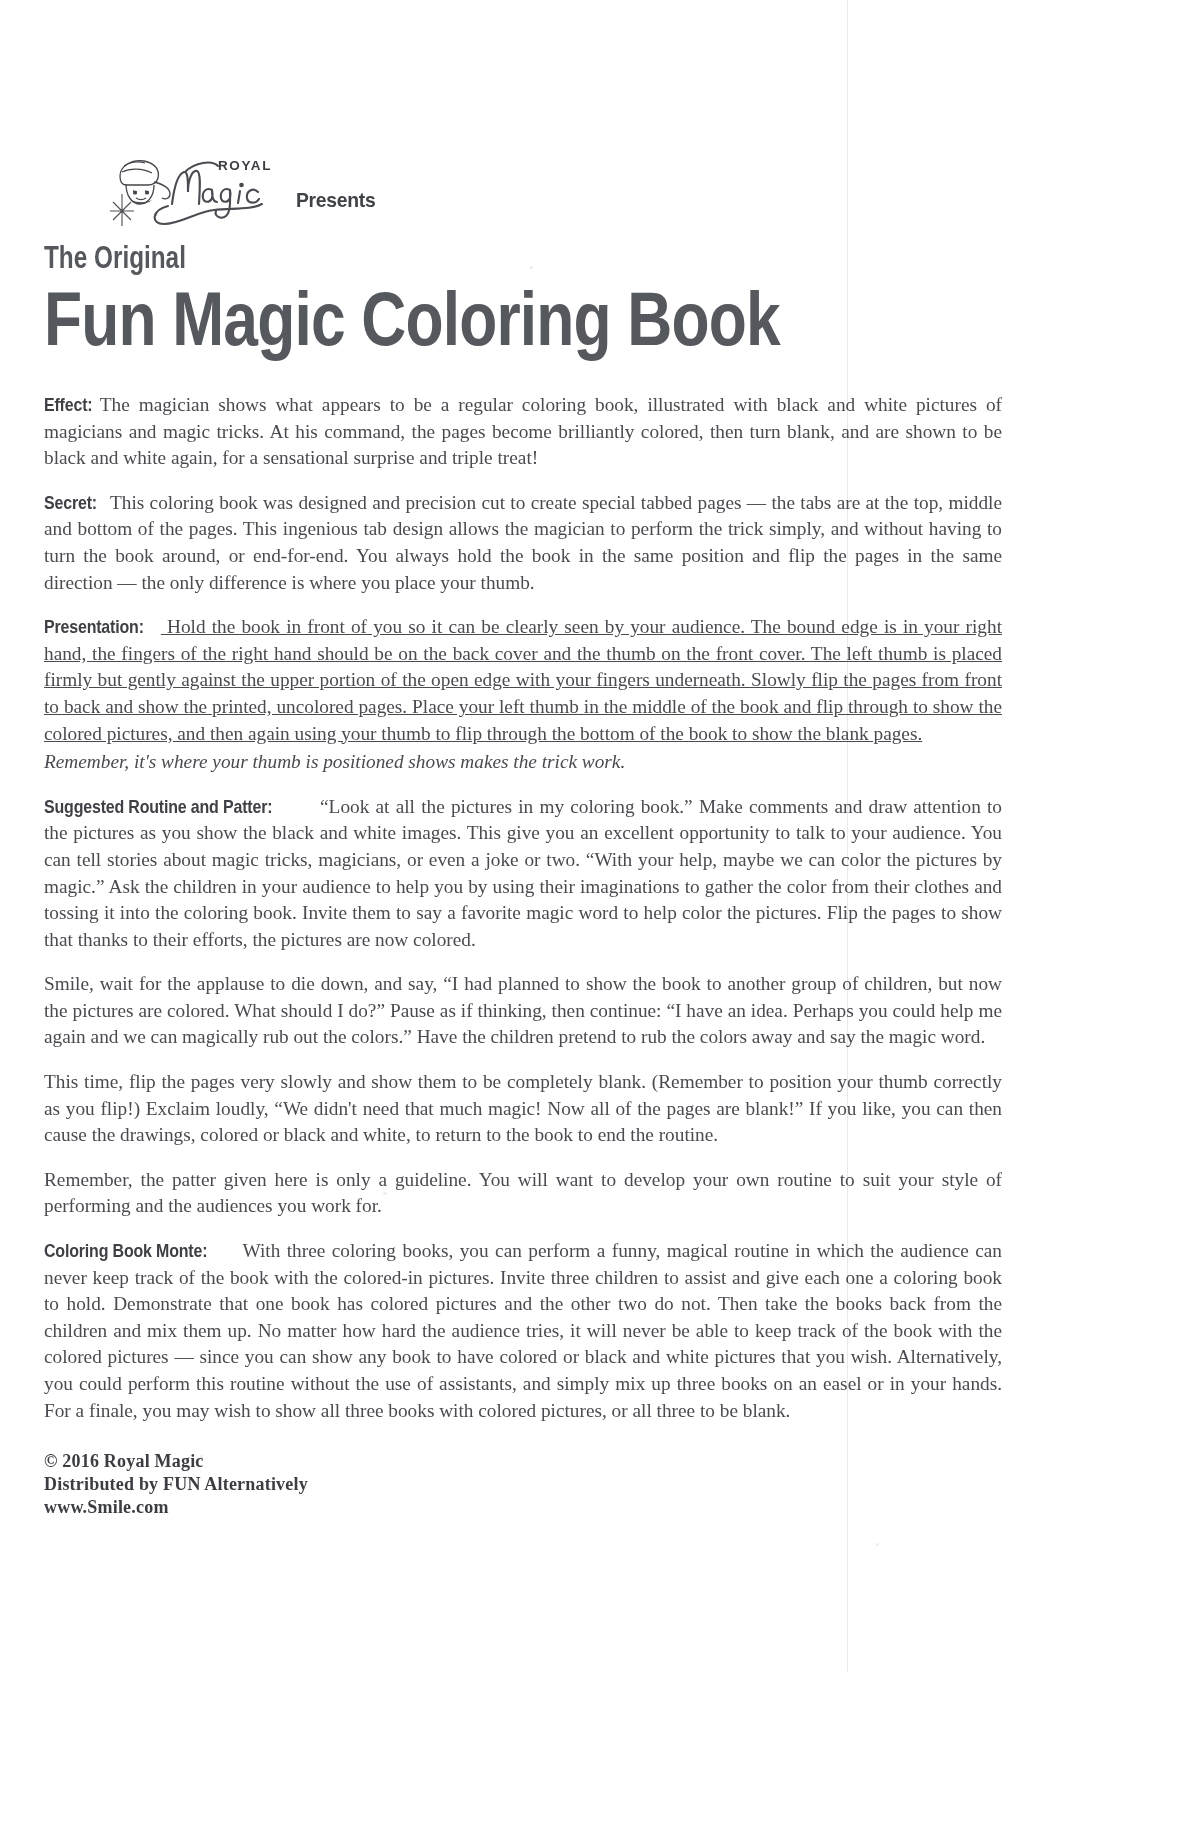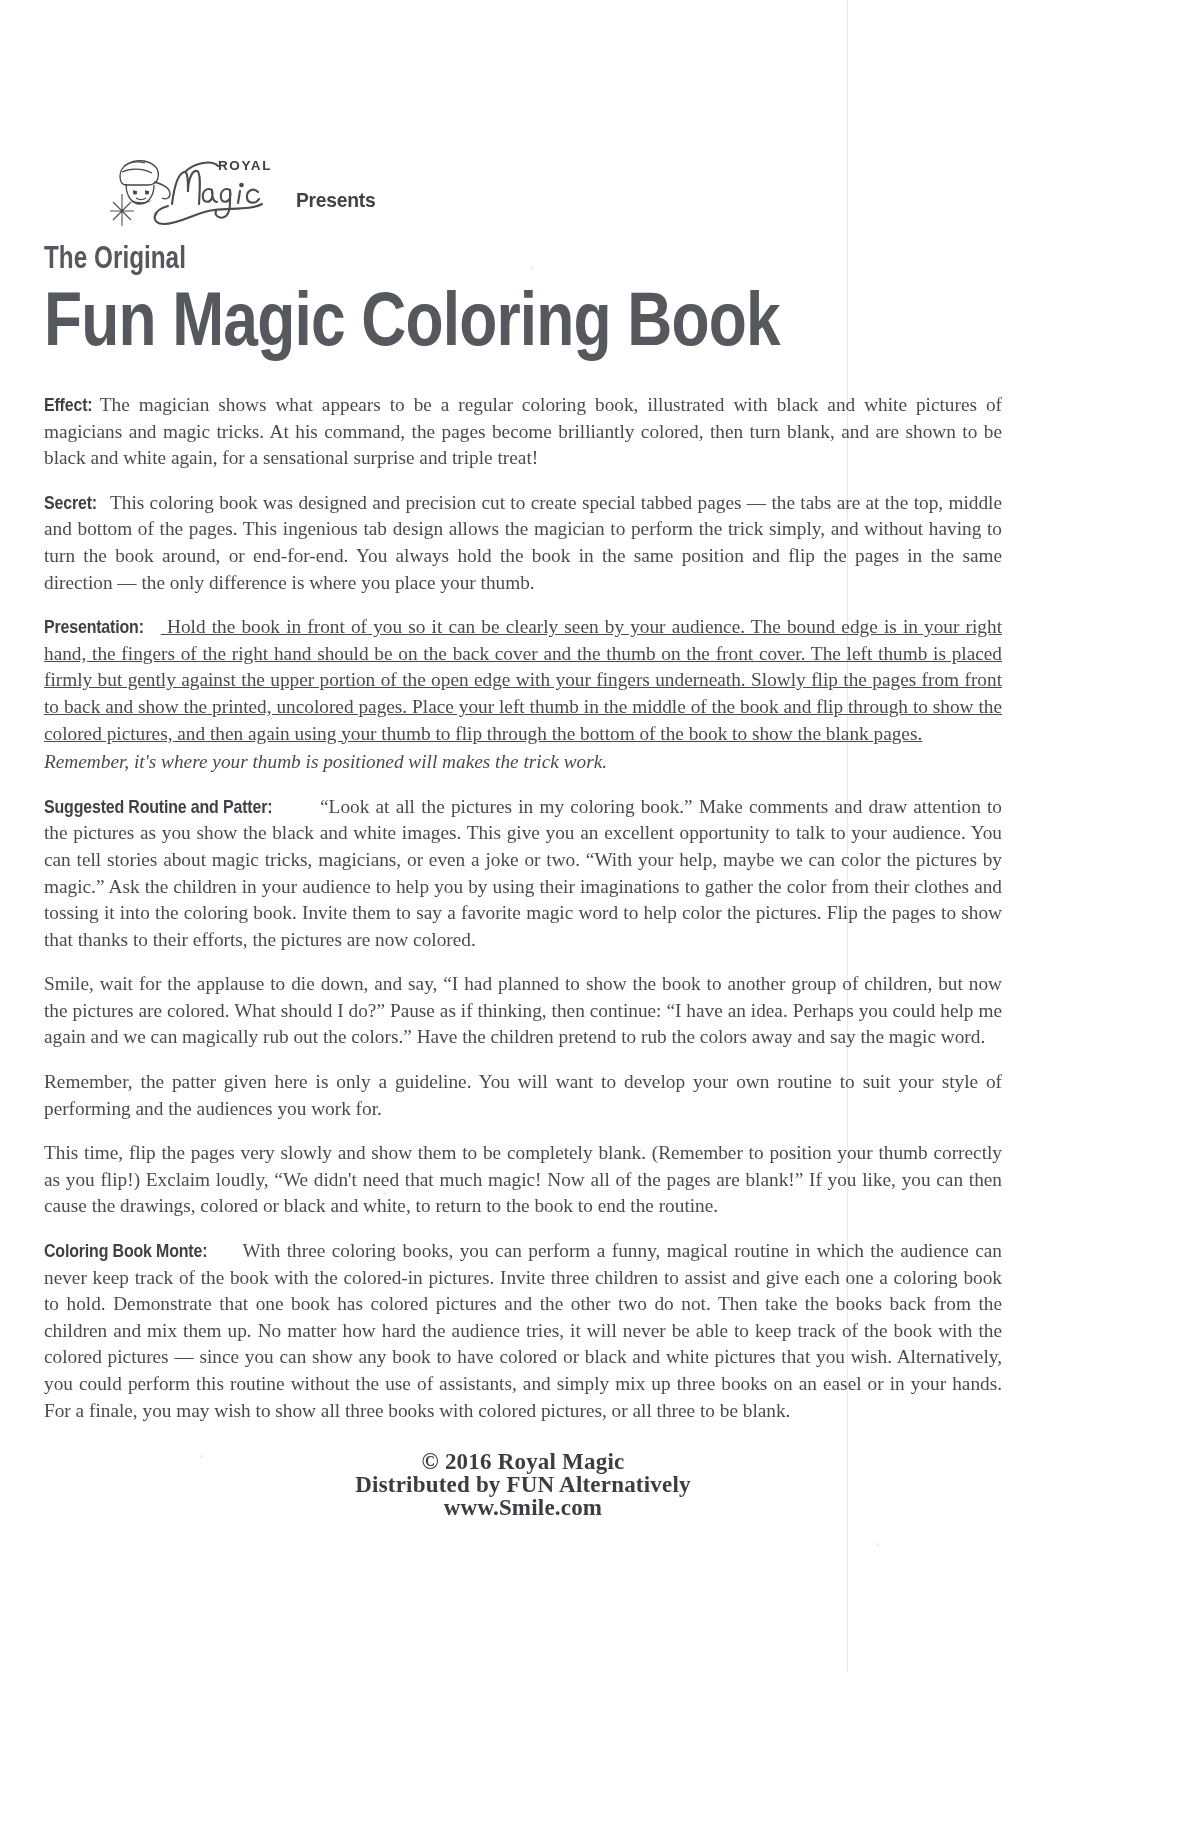--- a/index.html
+++ b/index.html
@@ -136,24 +136,23 @@
     font-family: "Liberation Serif", serif;
     font-size: 19.3px;
     color: #4a4b50;
     display: block;
     margin-top: 2px;
   }
 
   
   .footer {
     margin-top: 26px;
-    text-align: center;
-    font-family: "Liberation Serif", serif;
-    font-weight: bold;
-    font-size: 23px;
+    font-family: "Liberation Serif", serif;
+    font-weight: bold;
+    font-size: 18px;
     line-height: 23px;
     color: #3b3d42;
     letter-spacing: 0.2px;
   }
   .footer div { white-space: nowrap; }
 
   
   .speckle {
     position: absolute;
     background: #dcdcdc;
@@ -235,32 +234,32 @@
       </p>
 
       <p class="para">
         <span class="lead">Secret:</span> <span>This coloring book was designed and precision cut to create special tabbed pages — the tabs are at the top, middle and bottom of the pages. This ingenious tab design allows the magician to perform the trick simply, and without having to turn the book around, or end-for-end. You always hold the book in the same position and flip the pages in the same direction — the only difference is where you place your thumb.</span>
       </p>
 
       <p class="para tight">
         <span class="lead">Presentation:</span> <span>Hold the book in front of you so it can be clearly seen by your audience. The bound edge is in your right hand, the fingers of the right hand should be on the back cover and the thumb on the front cover. The left thumb is placed firmly but gently against the upper portion of the open edge with your fingers underneath. Slowly flip the pages from front to back and show the printed, uncolored pages. Place your left thumb in the middle of the book and flip through to show the colored pictures, and then again using your thumb to flip through the bottom of the book to show the blank pages.</span>
       </p>
       <p class="para" style="margin-top:0;">
-        <span class="ital">Remember, it's where your thumb is positioned will makes the trick work.</span>
+        <span class="ital">Remember, it's where your thumb is positioned shows makes the trick work.</span>
       </p>
 
       <p class="para">
         <span class="lead">Suggested Routine and Patter:</span> <span>“Look at all the pictures in my coloring book.” Make comments and draw attention to the pictures as you show the black and white images. This give you an excellent opportunity to talk to your audience. You can tell stories about magic tricks, magicians, or even a joke or two. “With your help, maybe we can color the pictures by magic.” Ask the children in your audience to help you by using their imaginations to gather the color from their clothes and tossing it into the coloring book. Invite them to say a favorite magic word to help color the pictures. Flip the pages to show that thanks to their efforts, the pictures are now colored.</span>
       </p>
 
       <p class="para">Smile, wait for the applause to die down, and say, “I had planned to show the book to another group of children, but now the pictures are colored. What should I do?” Pause as if thinking, then continue: “I have an idea. Perhaps you could help me again and we can magically rub out the colors.” Have the children pretend to rub the colors away and say the magic word.</p>
 
+      <p class="para">This time, flip the pages very slowly and show them to be completely blank. (Remember to position your thumb correctly as you flip!) Exclaim loudly, “We didn't need that much magic! Now all of the pages are blank!” If you like, you can then cause the drawings, colored or black and white, to return to the book to end the routine.</p>
+
       <p class="para">Remember, the patter given here is only a guideline. You will want to develop your own routine to suit your style of performing and the audiences you work for.</p>
-
-      <p class="para">This time, flip the pages very slowly and show them to be completely blank. (Remember to position your thumb correctly as you flip!) Exclaim loudly, “We didn't need that much magic! Now all of the pages are blank!” If you like, you can then cause the drawings, colored or black and white, to return to the book to end the routine.</p>
 
       <p class="para">
         <span class="lead">Coloring Book Monte:</span> <span>With three coloring books, you can perform a funny, magical routine in which the audience can never keep track of the book with the colored-in pictures. Invite three children to assist and give each one a coloring book to hold. Demonstrate that one book has colored pictures and the other two do not. Then take the books back from the children and mix them up. No matter how hard the audience tries, it will never be able to keep track of the book with the colored pictures — since you can show any book to have colored or black and white pictures that you wish. Alternatively, you could perform this routine without the use of assistants, and simply mix up three books on an easel or in your hands. For a finale, you may wish to show all three books with colored pictures, or all three to be blank.</span>
       </p>
 
     </div>
 
     <div class="footer">
       <div>© 2016  Royal Magic</div>
       <div>Distributed by FUN Alternatively</div>

